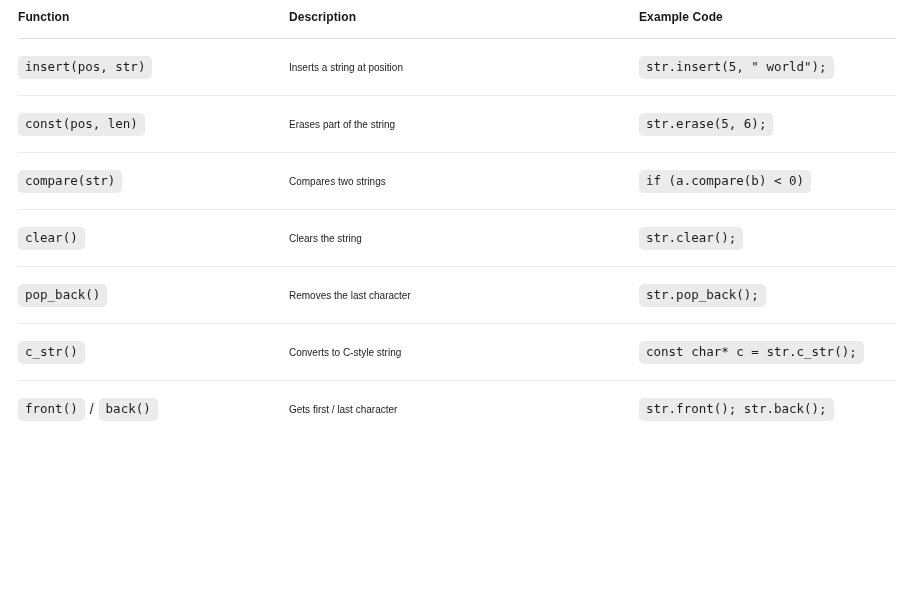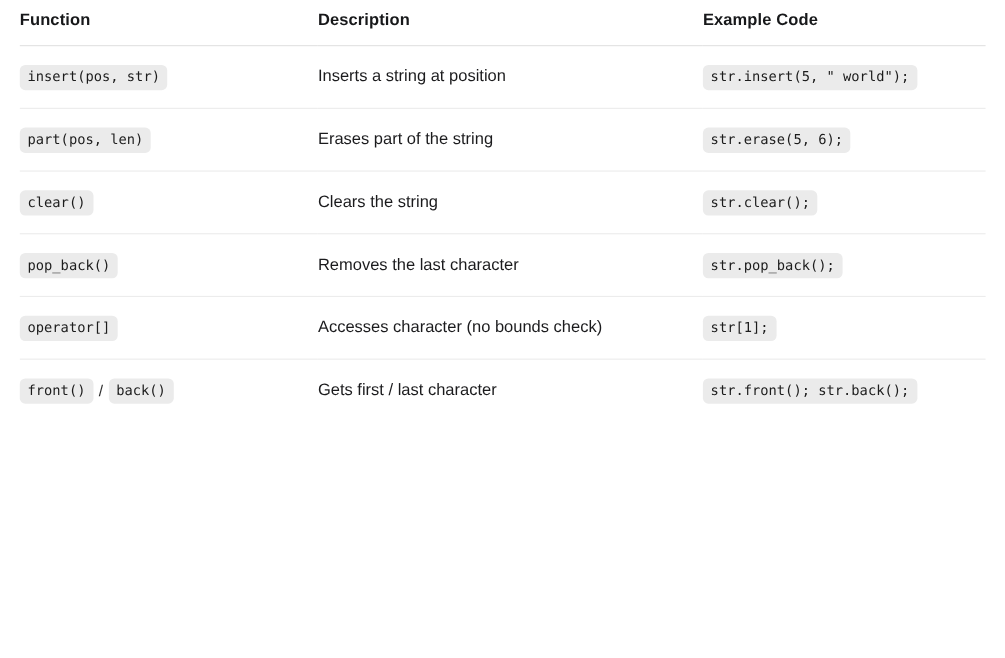--- a/index.html
+++ b/index.html
@@ -27,21 +27,21 @@
     border-collapse: collapse;
     table-layout: fixed;
   }
 
   table.ref-table col.col-function { width: 271px; }
   table.ref-table col.col-description { width: 350px; }
   table.ref-table col.col-example { width: 257px; }
 
   thead th {
     text-align: left;
-    font-size: 15px;
+    font-size: 12px;
     font-weight: bold;
     color: #17181a;
     padding: 0 0 14px 0;
     border-bottom: 1px solid #e2e2e2;
     vertical-align: bottom;
     letter-spacing: 0.1px;
   }
   thead th.th-function { padding-top: 10px; }
 
   tbody td {
@@ -73,21 +73,21 @@
   .sep {
     display: inline-block;
     font-family: "Liberation Sans", sans-serif;
     font-size: 14px;
     color: #2a2a2a;
     padding: 0 5px;
     vertical-align: middle;
   }
 
   .desc-text {
-    font-size: 15px;
+    font-size: 10px;
     color: #1b1b1d;
     line-height: 20px;
   }
 </style>
 </head>
 <body>
 
 <div class="table-wrap">
   <table class="ref-table">
     <colgroup>
@@ -102,38 +102,43 @@
         <th>Example Code</th>
       </tr>
     </thead>
     <tbody id="table-body">
         <tr>
           <td><code class="code-chip">insert(pos, str)</code></td>
           <td><span class="desc-text">Inserts a string at position</span></td>
           <td><code class="code-chip">str.insert(5, " world");</code></td>
         </tr>
         <tr>
-          <td><code class="code-chip">part(pos, len)</code></td>
+          <td><code class="code-chip">const(pos, len)</code></td>
           <td><span class="desc-text">Erases part of the string</span></td>
           <td><code class="code-chip">str.erase(5, 6);</code></td>
+        </tr>
+        <tr>
+          <td><code class="code-chip">compare(str)</code></td>
+          <td><span class="desc-text">Compares two strings</span></td>
+          <td><code class="code-chip">if (a.compare(b) &lt; 0)</code></td>
         </tr>
         <tr>
           <td><code class="code-chip">clear()</code></td>
           <td><span class="desc-text">Clears the string</span></td>
           <td><code class="code-chip">str.clear();</code></td>
         </tr>
         <tr>
           <td><code class="code-chip">pop_back()</code></td>
           <td><span class="desc-text">Removes the last character</span></td>
           <td><code class="code-chip">str.pop_back();</code></td>
         </tr>
         <tr>
-          <td><code class="code-chip">operator[]</code></td>
-          <td><span class="desc-text">Accesses character (no bounds check)</span></td>
-          <td><code class="code-chip">str[1];</code></td>
+          <td><code class="code-chip">c_str()</code></td>
+          <td><span class="desc-text">Converts to C-style string</span></td>
+          <td><code class="code-chip">const char* c = str.c_str();</code></td>
         </tr>
         <tr>
           <td><code class="code-chip">front()</code><span class="sep">/</span><code class="code-chip">back()</code></td>
           <td><span class="desc-text">Gets first / last character</span></td>
           <td><code class="code-chip">str.front(); str.back();</code></td>
         </tr>
       </tbody>
   </table>
 </div>
 

